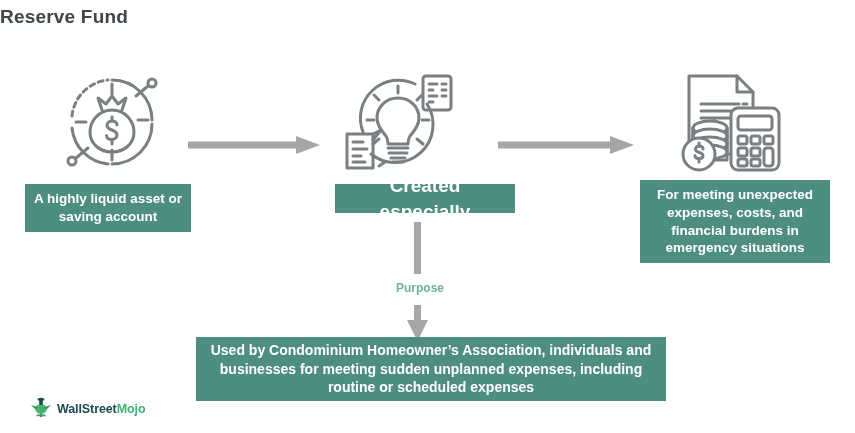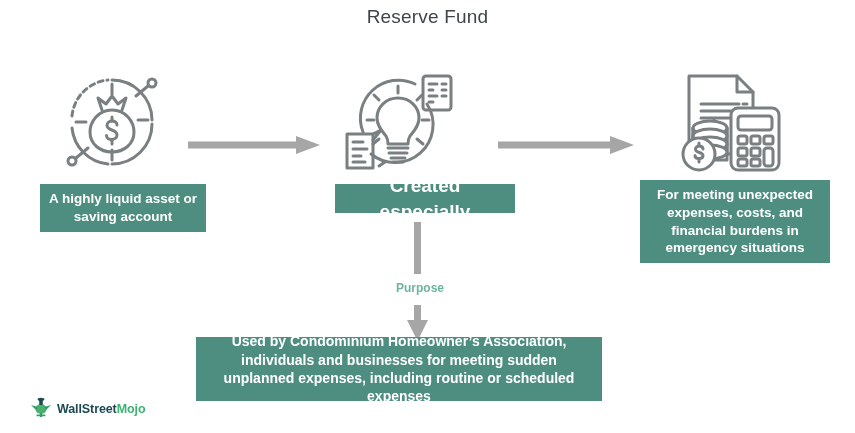--- a/index.html
+++ b/index.html
@@ -15,23 +15,22 @@
     font-family: "Liberation Sans", sans-serif;
     -webkit-font-smoothing: antialiased;
   }
 
   
   #page-title {
     position: absolute;
     top: 6px;
     left: 0;
     width: 855px;
-    text-align: center;
     font-size: 19px;
-    font-weight: normal;
+    font-weight: bold;
     color: #3f4548;
     letter-spacing: 0.2px;
   }
 
   
   .icon-slot {
     position: absolute;
     top: 68px;
     width: 120px;
     height: 108px;
@@ -91,37 +90,36 @@
     align-items: center;
     justify-content: center;
     line-height: 1.32;
     box-sizing: border-box;
   }
   #box-left {
     left: 25px;  top: 184px;
     width: 166px; height: 48px;
     font-size: 13.5px;
     padding: 0 6px;
-    margin-left: 15px;
   }
   #box-mid {
     left: 335px; top: 184px;
     width: 180px; height: 29px;
     font-size: 19px;
     padding: 0 8px;
   }
   #box-right {
     left: 640px; top: 180px;
     width: 190px; height: 83px;
     font-size: 13.5px;
     padding: 0 6px;
   }
   #box-bottom {
     left: 196px; top: 337px;
-    width: 406px; height: 64px;
+    width: 470px; height: 64px;
     font-size: 14px;
     padding: 5px 10px;
   }
 
   
   #logo {
     position: absolute;
     left: 30px;
     top: 396px;
     display: flex;

